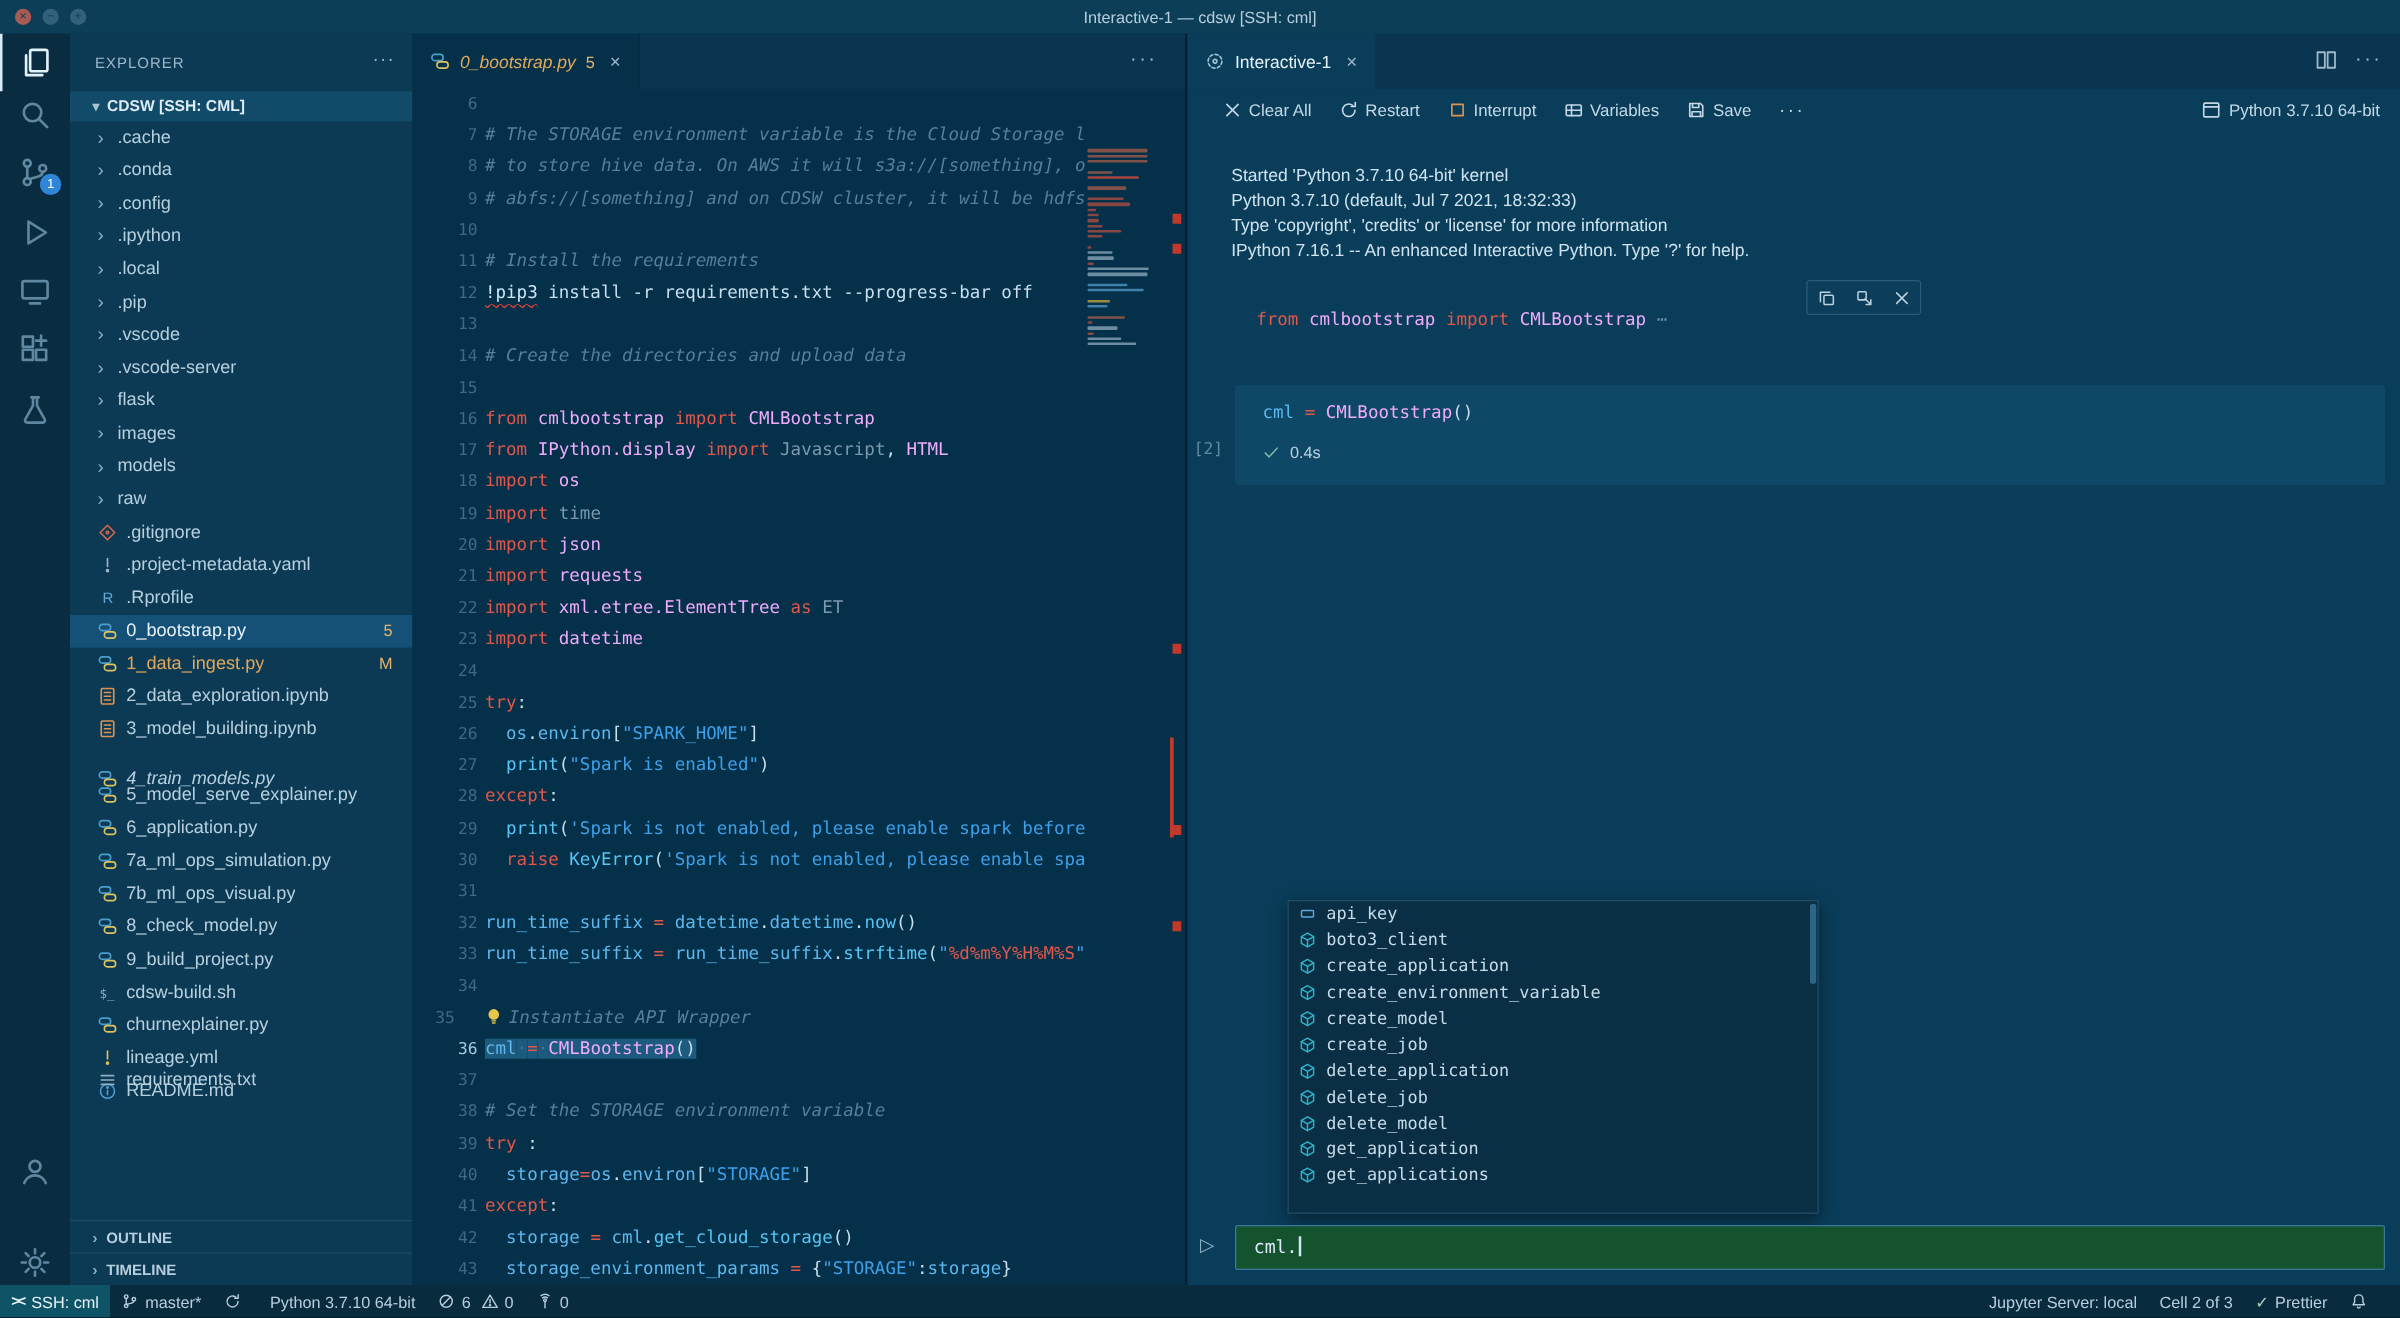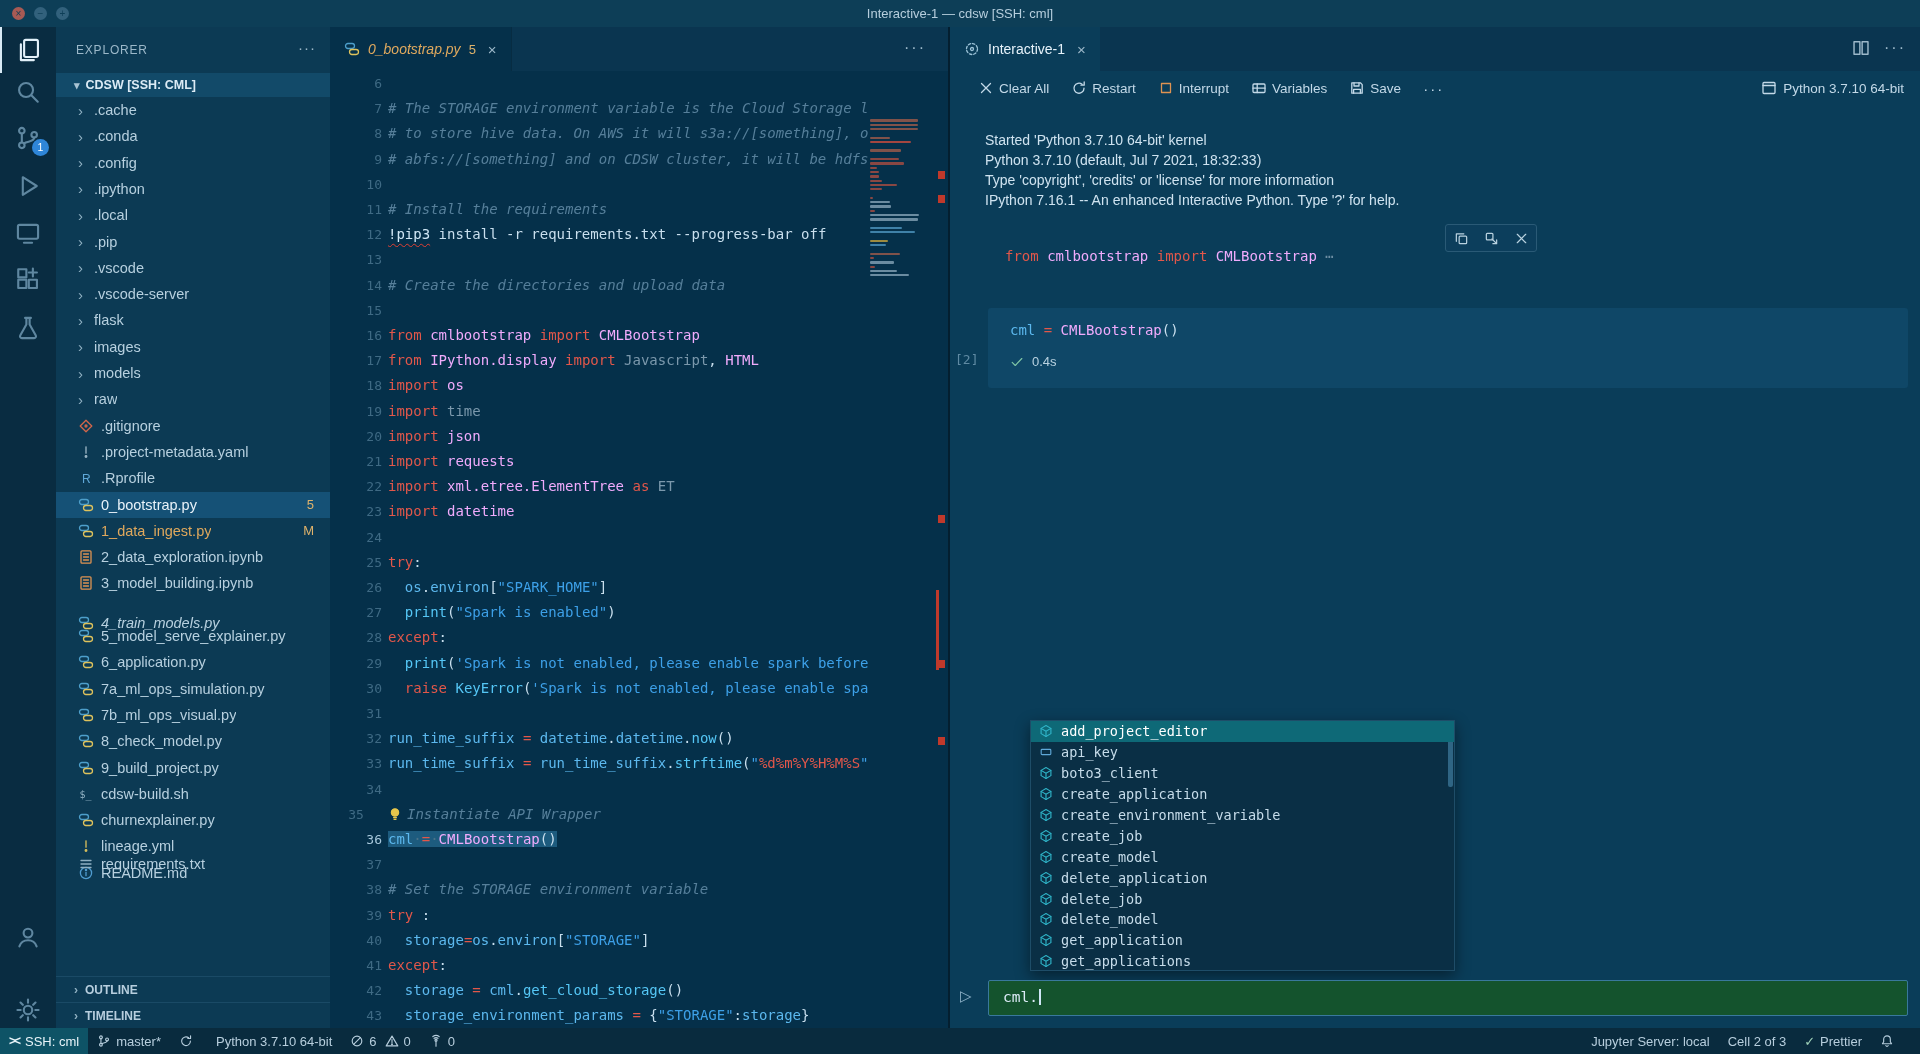--- a/index.html
+++ b/index.html
@@ -721,81 +721,72 @@
               <path d="M2.5 8.5 6 12 13.5 4"></path>
             </svg>
           </span>
         <span>0.4s</span>
       </div>
     </div>
     <div id="exec-count">[2]</div>
 
     <div id="suggest">
       <div id="sg-scroll"></div>
-    <div class="sg-row selected">
+        <div class="sg-row">
+          <span class="ic">
+            <svg viewBox="0 0 16 16">
+              <rect x="2.5" y="5" width="11" height="6" rx="1" style="stroke:#5fa8d8"></rect>
+            </svg>
+          </span>
+          <span>api_key</span>
+        </div>
+        <div class="sg-row">
           <span class="ic">
             <svg viewBox="0 0 16 16">
               <path d="M8 1.8 13.6 5v6L8 14.2 2.4 11V5z"></path>
               <path d="M2.4 5 8 8.2 13.6 5M8 8.2v6"></path>
             </svg>
           </span>
-          <span>add_project_editor</span>
-        </div>
-        <div class="sg-row">
-          <span class="ic">
-            <svg viewBox="0 0 16 16">
-              <rect x="2.5" y="5" width="11" height="6" rx="1" style="stroke:#5fa8d8"></rect>
-            </svg>
-          </span>
-          <span>api_key</span>
+          <span>boto3_client</span>
         </div>
         <div class="sg-row">
           <span class="ic">
             <svg viewBox="0 0 16 16">
               <path d="M8 1.8 13.6 5v6L8 14.2 2.4 11V5z"></path>
               <path d="M2.4 5 8 8.2 13.6 5M8 8.2v6"></path>
             </svg>
           </span>
-          <span>boto3_client</span>
+          <span>create_application</span>
         </div>
         <div class="sg-row">
           <span class="ic">
             <svg viewBox="0 0 16 16">
               <path d="M8 1.8 13.6 5v6L8 14.2 2.4 11V5z"></path>
               <path d="M2.4 5 8 8.2 13.6 5M8 8.2v6"></path>
             </svg>
           </span>
-          <span>create_application</span>
+          <span>create_environment_variable</span>
         </div>
         <div class="sg-row">
           <span class="ic">
             <svg viewBox="0 0 16 16">
               <path d="M8 1.8 13.6 5v6L8 14.2 2.4 11V5z"></path>
               <path d="M2.4 5 8 8.2 13.6 5M8 8.2v6"></path>
             </svg>
           </span>
-          <span>create_environment_variable</span>
+          <span>create_model</span>
         </div>
         <div class="sg-row">
           <span class="ic">
             <svg viewBox="0 0 16 16">
               <path d="M8 1.8 13.6 5v6L8 14.2 2.4 11V5z"></path>
               <path d="M2.4 5 8 8.2 13.6 5M8 8.2v6"></path>
             </svg>
           </span>
           <span>create_job</span>
-        </div>
-        <div class="sg-row">
-          <span class="ic">
-            <svg viewBox="0 0 16 16">
-              <path d="M8 1.8 13.6 5v6L8 14.2 2.4 11V5z"></path>
-              <path d="M2.4 5 8 8.2 13.6 5M8 8.2v6"></path>
-            </svg>
-          </span>
-          <span>create_model</span>
         </div>
         <div class="sg-row">
           <span class="ic">
             <svg viewBox="0 0 16 16">
               <path d="M8 1.8 13.6 5v6L8 14.2 2.4 11V5z"></path>
               <path d="M2.4 5 8 8.2 13.6 5M8 8.2v6"></path>
             </svg>
           </span>
           <span>delete_application</span>
         </div>

